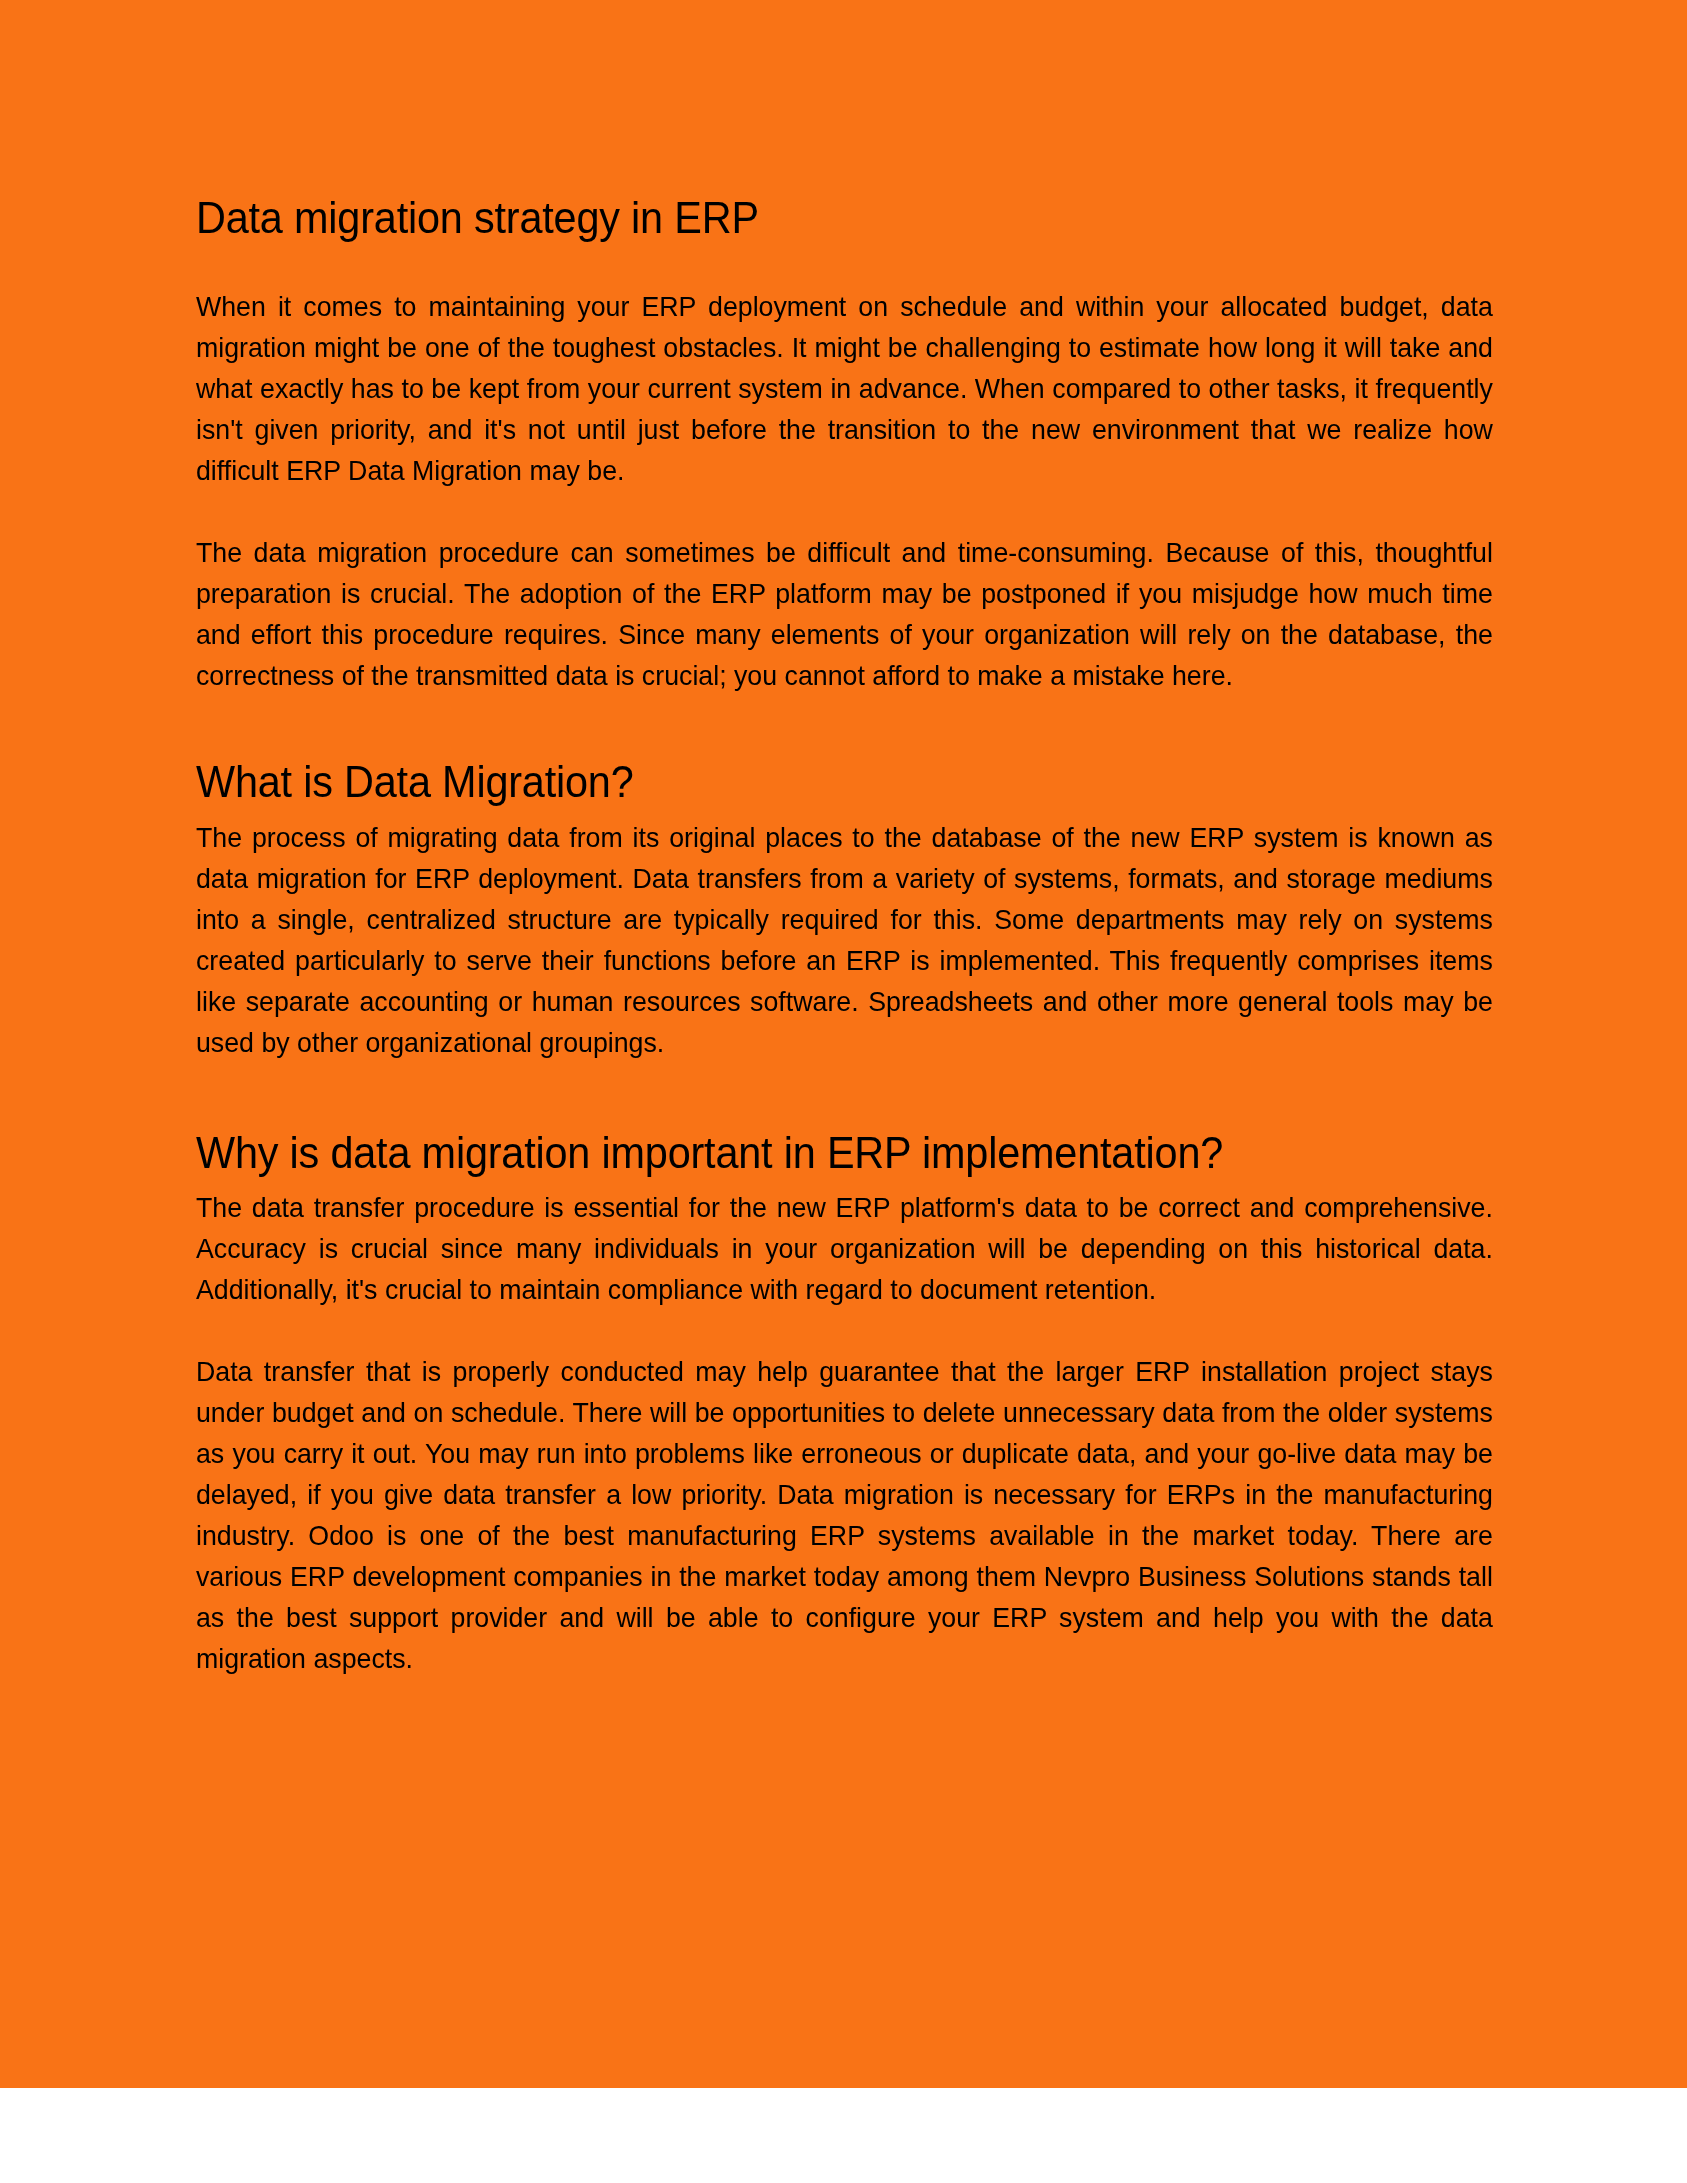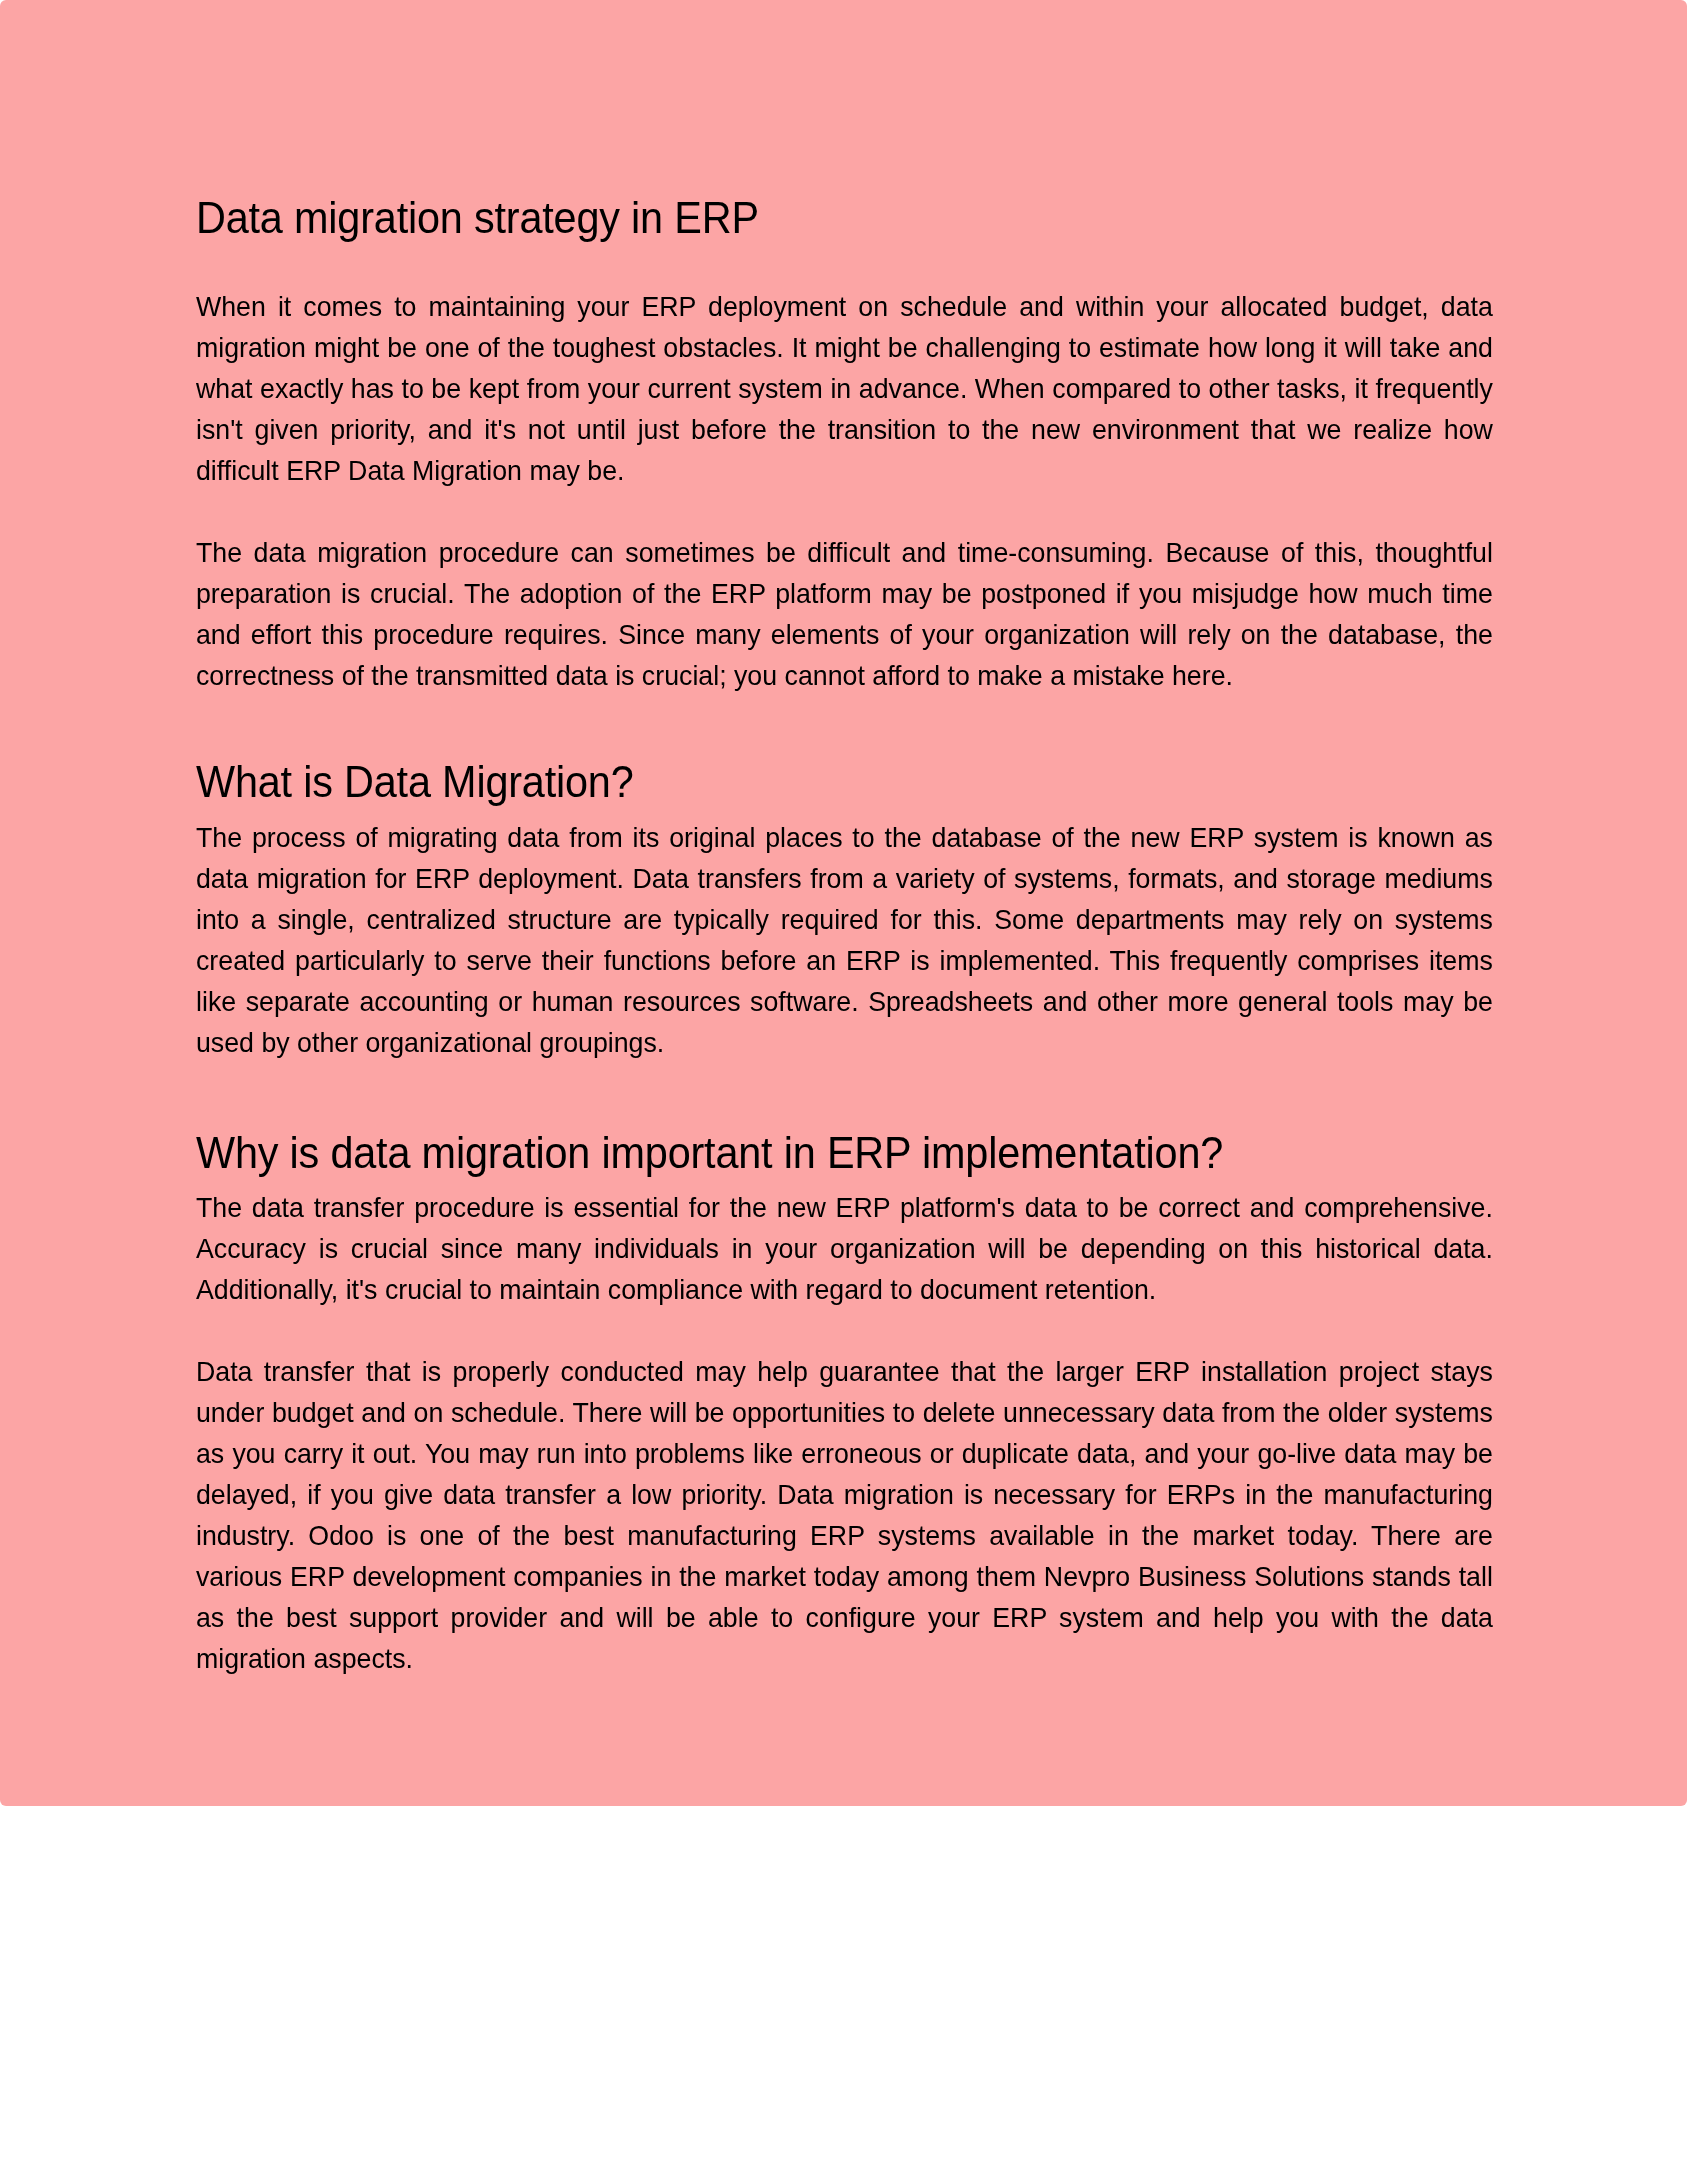--- a/index.html
+++ b/index.html
@@ -11,25 +11,24 @@
   body {
     width: 1687px;
     height: 2183px;
     font-family: "Liberation Sans", "DejaVu Sans", sans-serif;
     color: #000000;
     -webkit-font-smoothing: antialiased;
   }
   .page {
     position: relative;
     width: 1687px;
-    height: 1806px;
-    background: #fca5a5;
+    height: 2088px;
+    background: #f97316;
     box-sizing: border-box;
     overflow: hidden;
-    border-radius: 6px;
   }
   .content {
     position: absolute;
     left: 196px;
     top: 191px;
     width: 1298px;
   }
   
   .doc-title {
     font-size: 45px;

